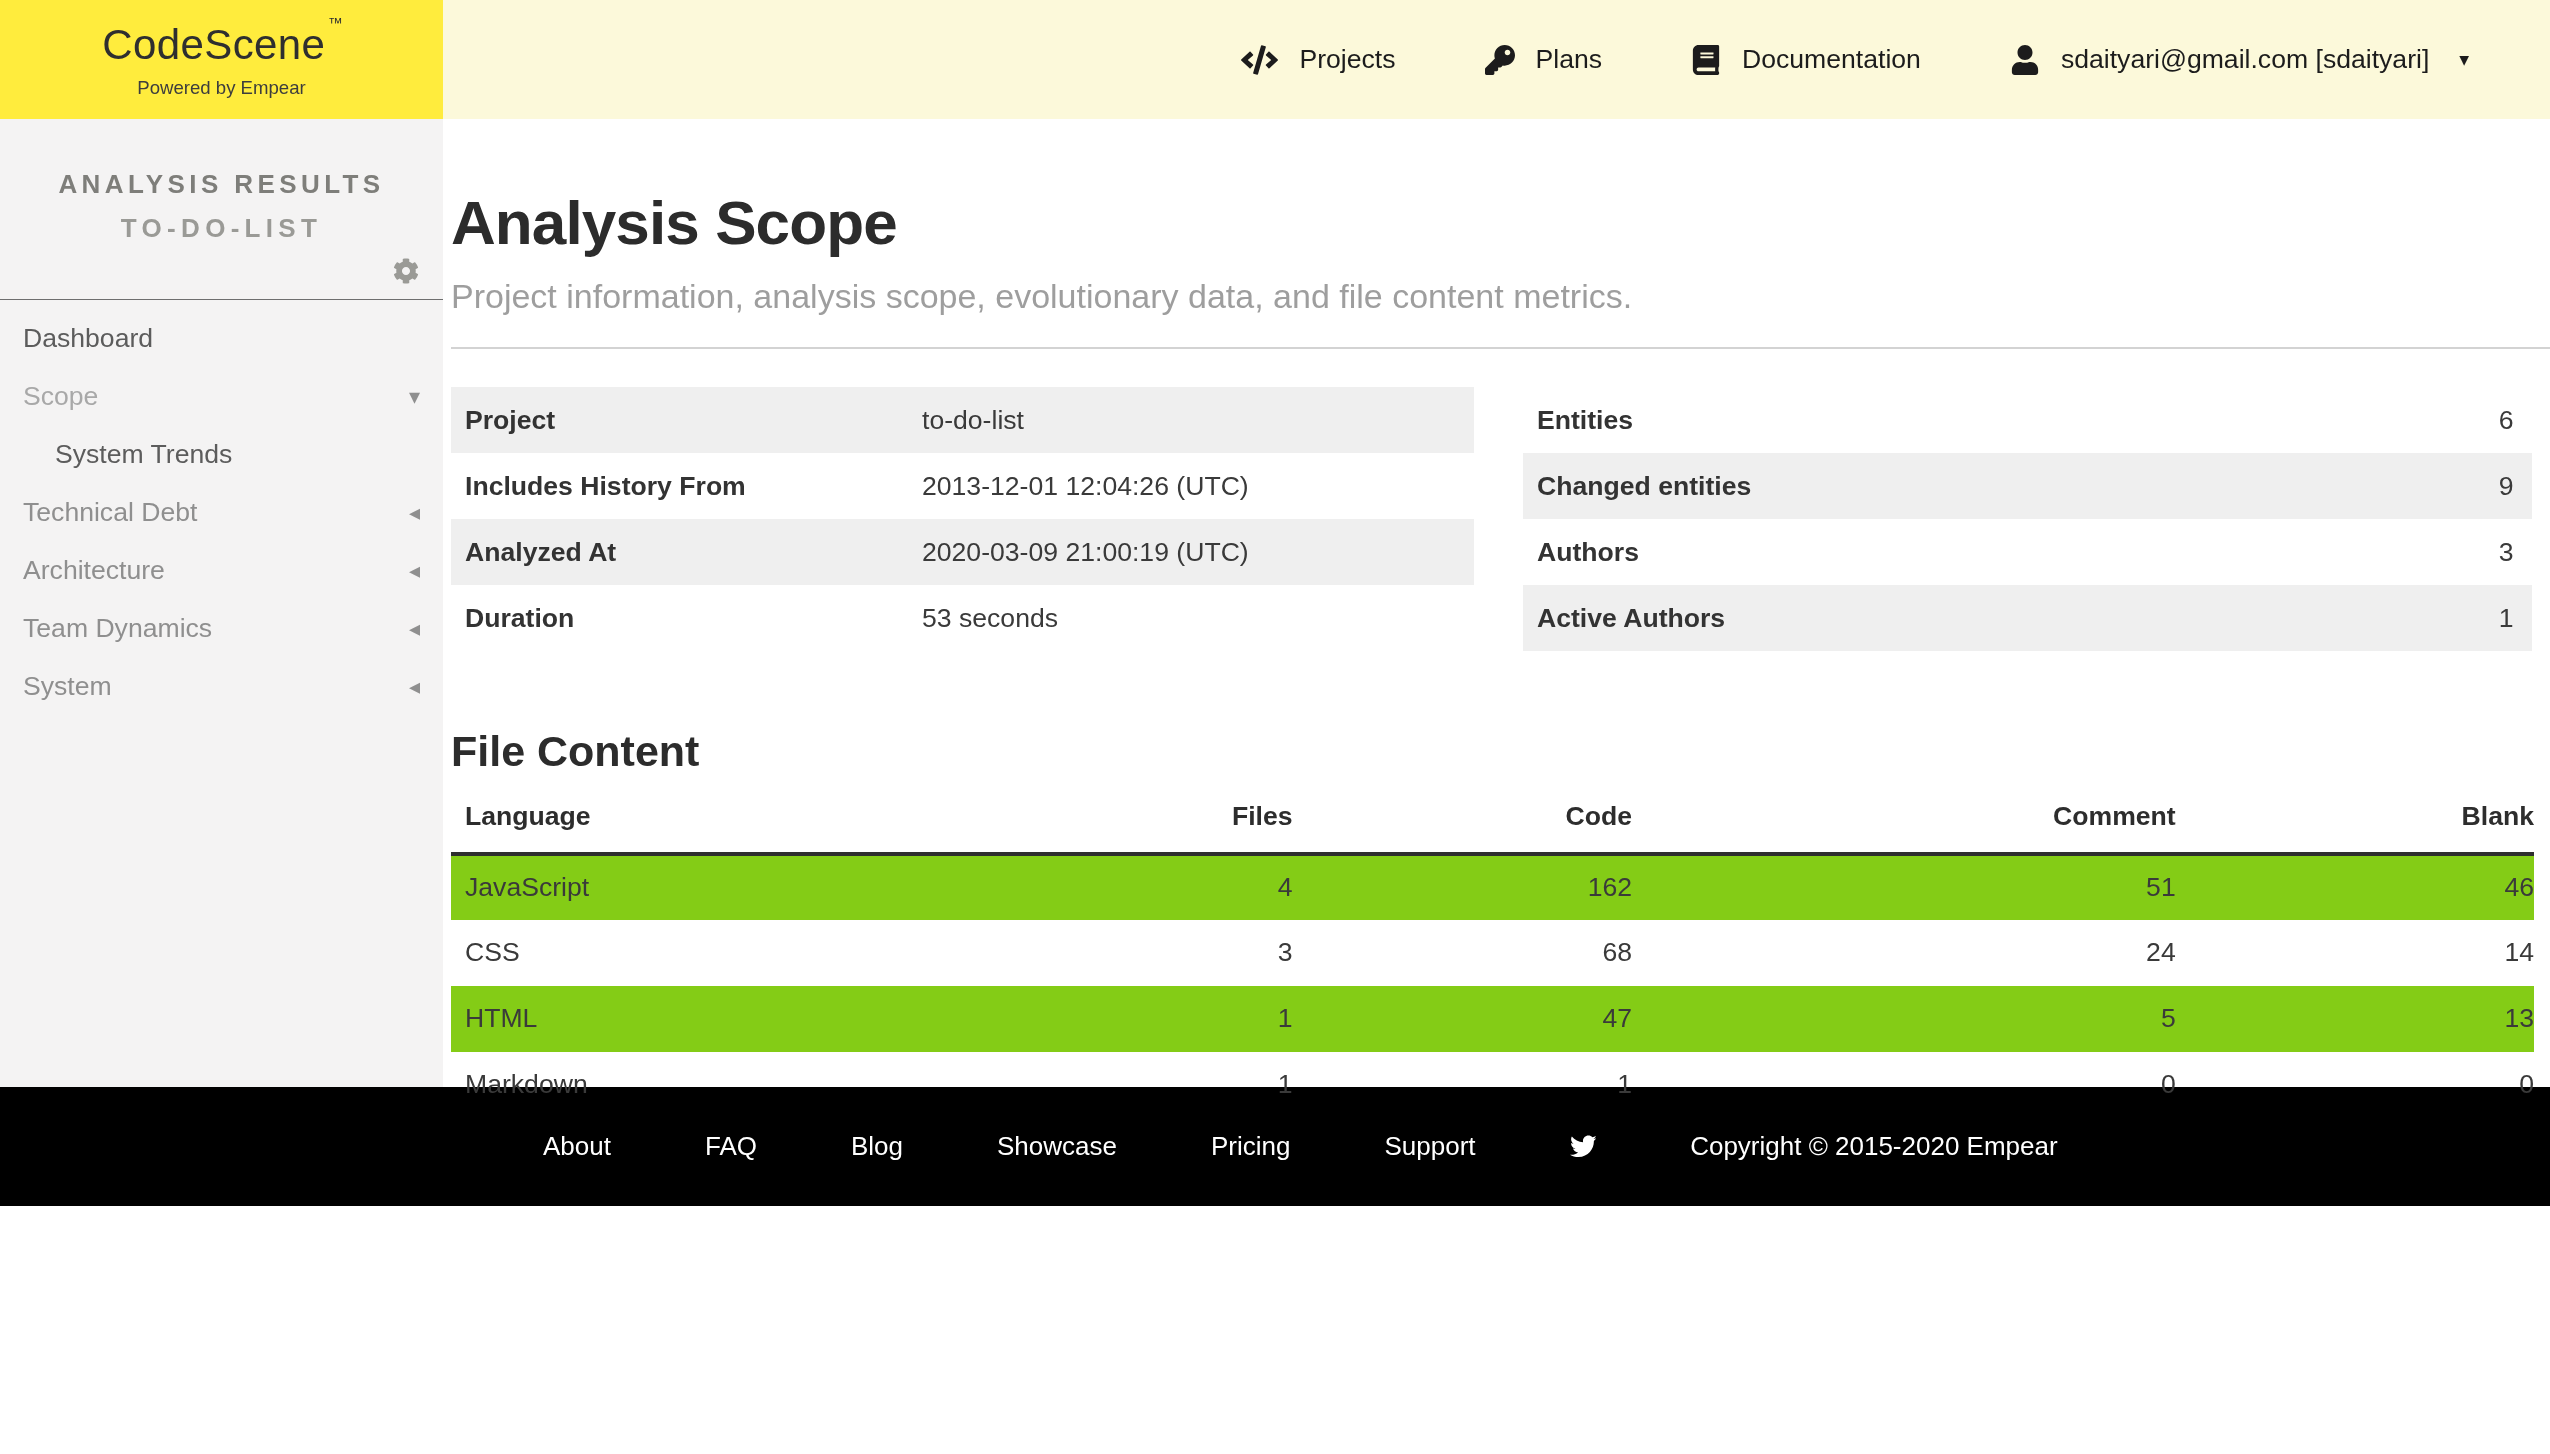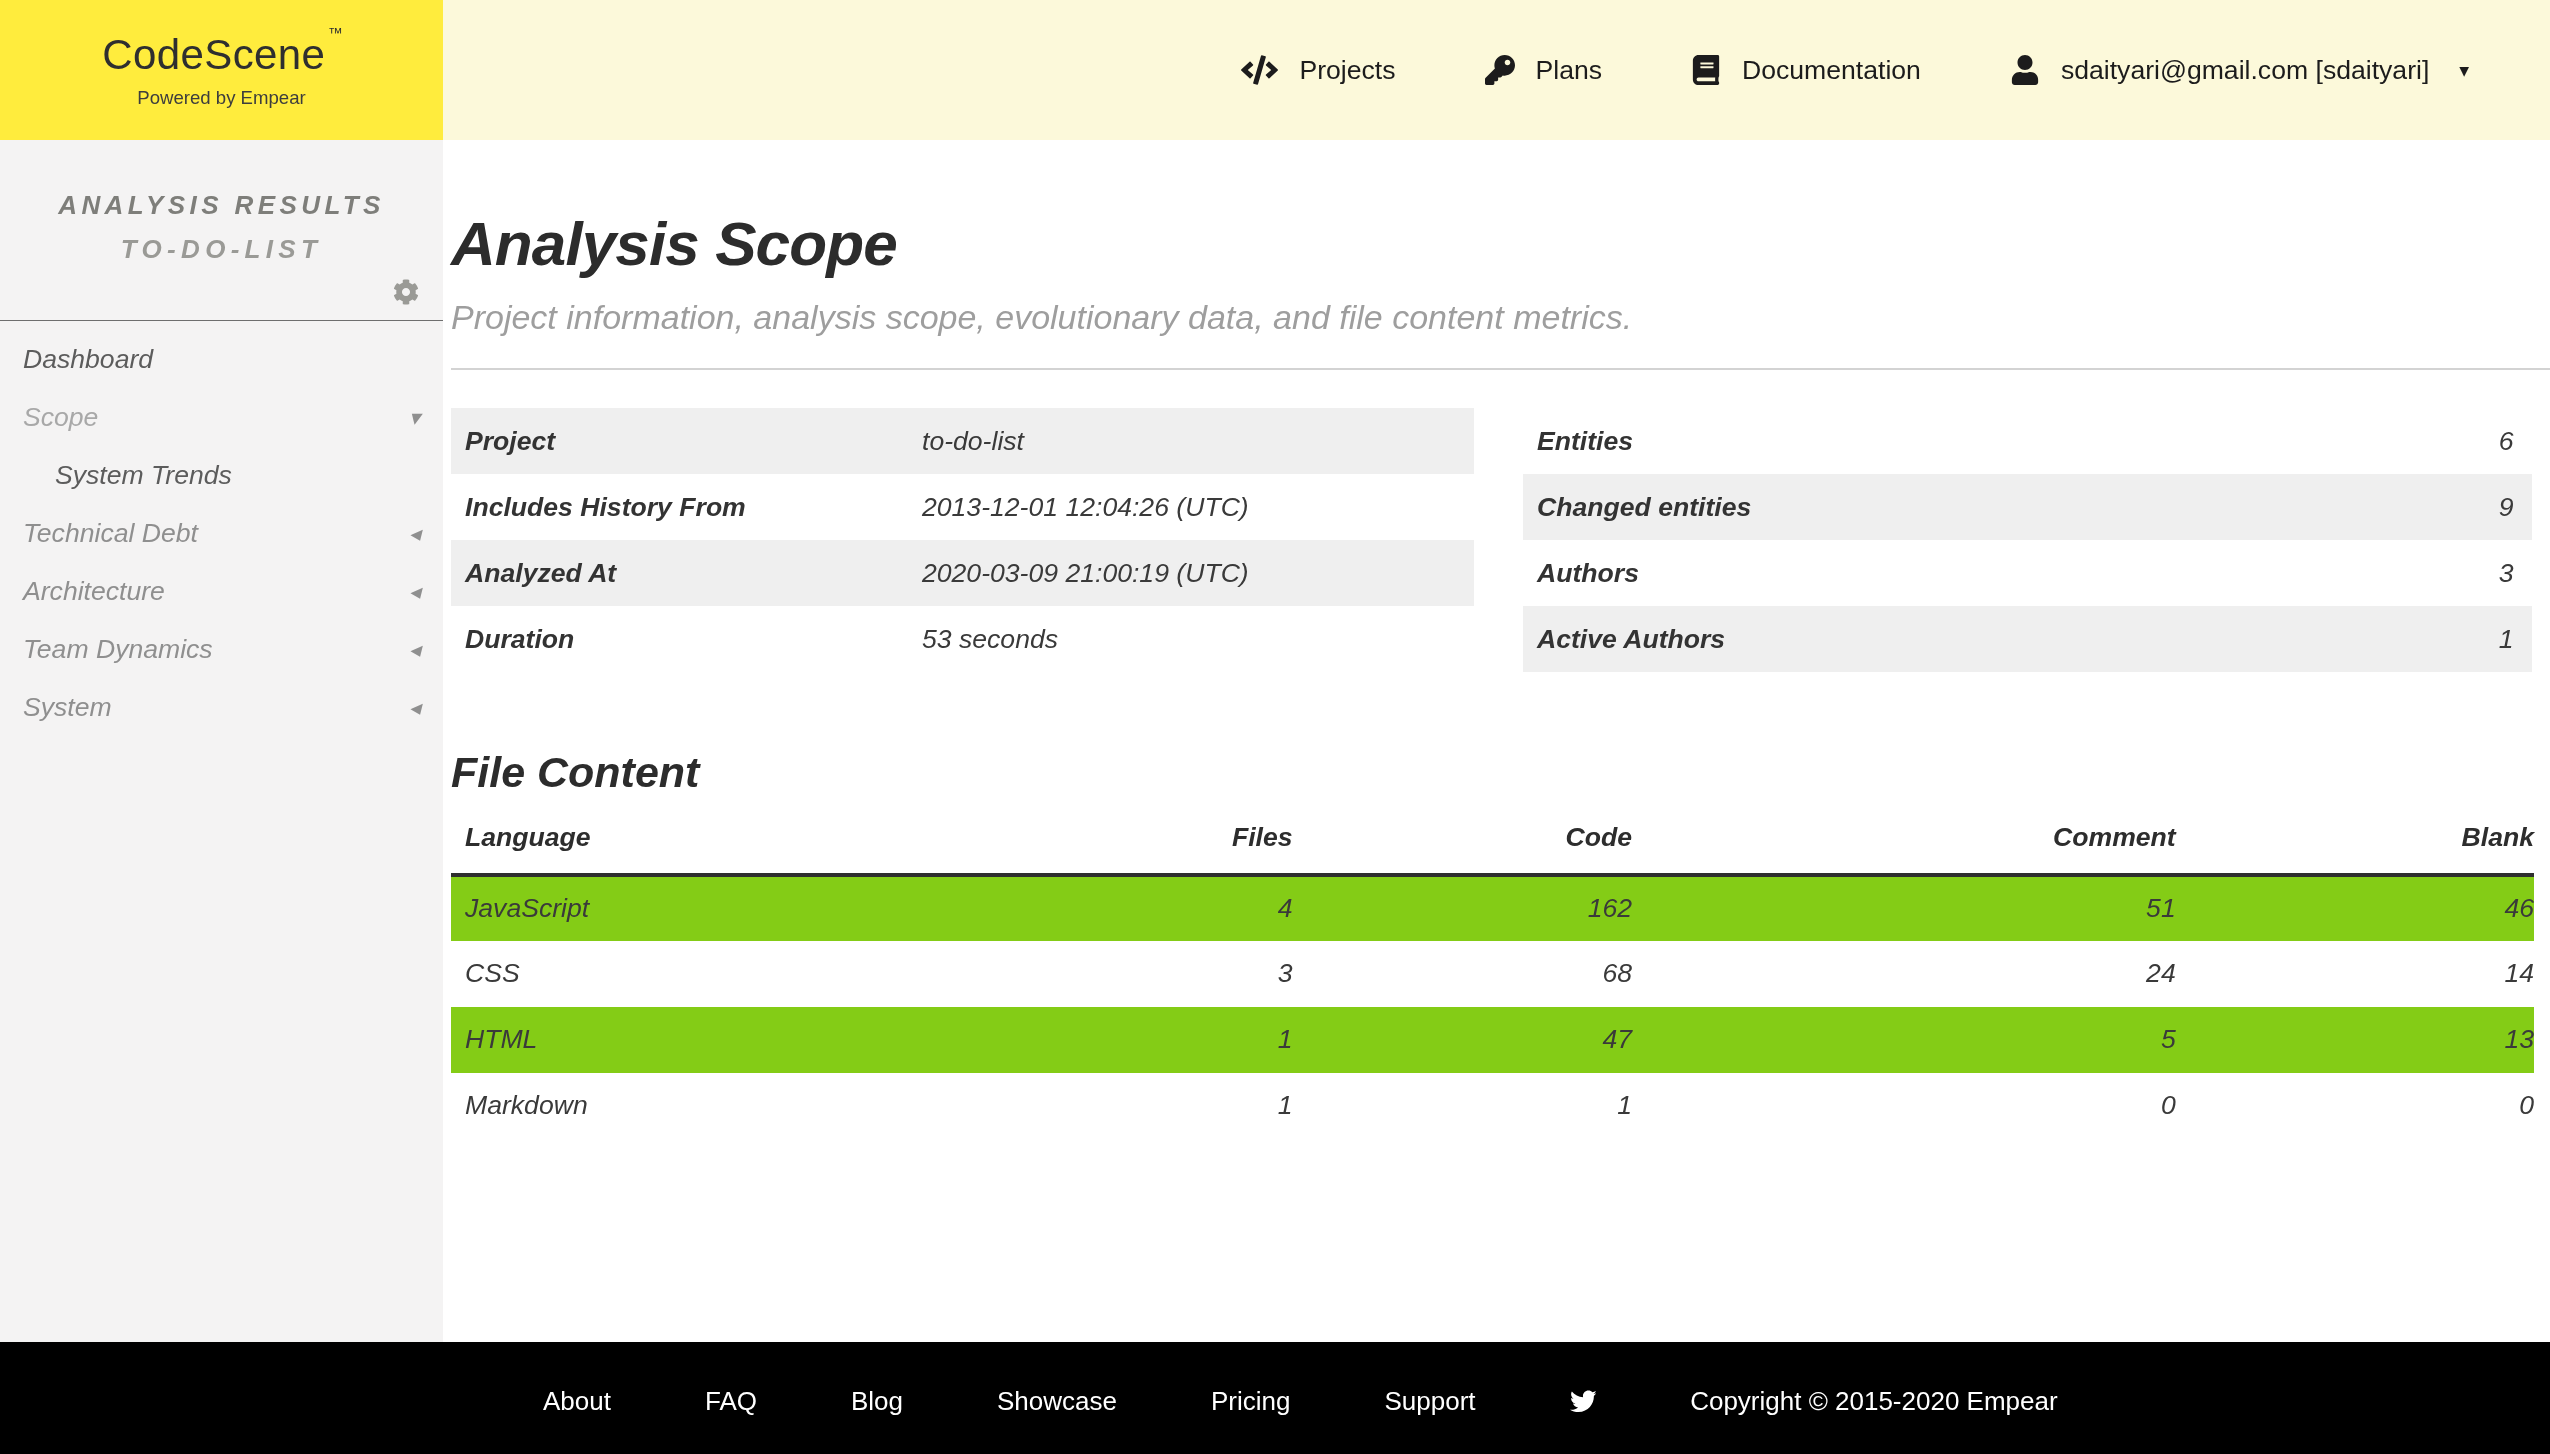--- a/index.html
+++ b/index.html
@@ -5,33 +5,33 @@
   * { margin:0; padding:0; box-sizing:border-box; }
   html,body { width:2550px; height:1454px; }
   body {
     font-family:"Liberation Sans", sans-serif;
     background:#ffffff; overflow:hidden; color:#333;
   }
   .dots { background-image: radial-gradient(rgba(120,110,60,0.08) 1.4px, transparent 1.4px); background-size: 8.9px 8.9px; }
   .dots-gray { background-image: radial-gradient(rgba(150,120,120,0.07) 1.4px, transparent 1.4px); background-size: 8.9px 8.9px; }
 
   
-  .header { height:140px; background:#fcf9da; display:flex; align-items:stretch;text-align:center; }
+  .header { height:119px; background:#fcf9da; display:flex; align-items:stretch;text-align:center; }
   .logo-box { width:443px; background:#ffec3d; display:flex; flex-direction:column; align-items:center; justify-content:center; cursor:pointer; }
   .brand { font-size:42px; color:#2f2f2f; letter-spacing:0.4px; font-weight:400; position:relative; }
   .brand sup { font-size:15px; position:relative; top:-16px; left:2.7px; }
   .tagline { font-size:18.6px; color:#3d3d3d; margin-top:8px; }
   .topnav { margin-left:auto; display:flex; align-items:center; gap:89px; padding-right:81px; }
   .nav-item { display:flex; align-items:center; gap:21px; font-size:26.6px; color:#1c1c1c; cursor:pointer; white-space:nowrap; }
   .nav-item svg { width:30px; height:30px; fill:#1c1c1c; }
   .nav-item svg.wide { width:37px; }
   .nav-caret { font-size:19.5px; margin-left:8.9px; color:#1c1c1c; }
 
   
-  .app-body { display:flex; height:1202px;font-style:italic; }
+  .app-body { display:flex; height:968px; }
   .sidebar { width:443px; background:#f4f3f3; flex-shrink:0; }
   .side-head { padding-top:50px; text-align:center; }
   .side-title1 { font-size:26px; letter-spacing:4.4px; color:#7e7e7a; font-weight:700; }
   .side-title2 { font-size:26px; letter-spacing:5.3px; color:#9a9a96; font-weight:700; margin-top:13.3px; }
   .gear-row { display:flex; justify-content:flex-end; padding-right:24px; margin-top:14px; }
   .gear-row svg { width:26px; height:26px; fill:#9a9a96; cursor:pointer; }
   .side-divider { border-bottom:1.8px solid #6e6e6e; margin-top:15px; }
   .side-nav { margin-top:9.7px; }
   .s-item { height:58px; display:flex; align-items:center; padding:0 23px; font-size:26.6px; cursor:pointer; position:relative; }
   .s-item.sub { padding-left:55px; }

